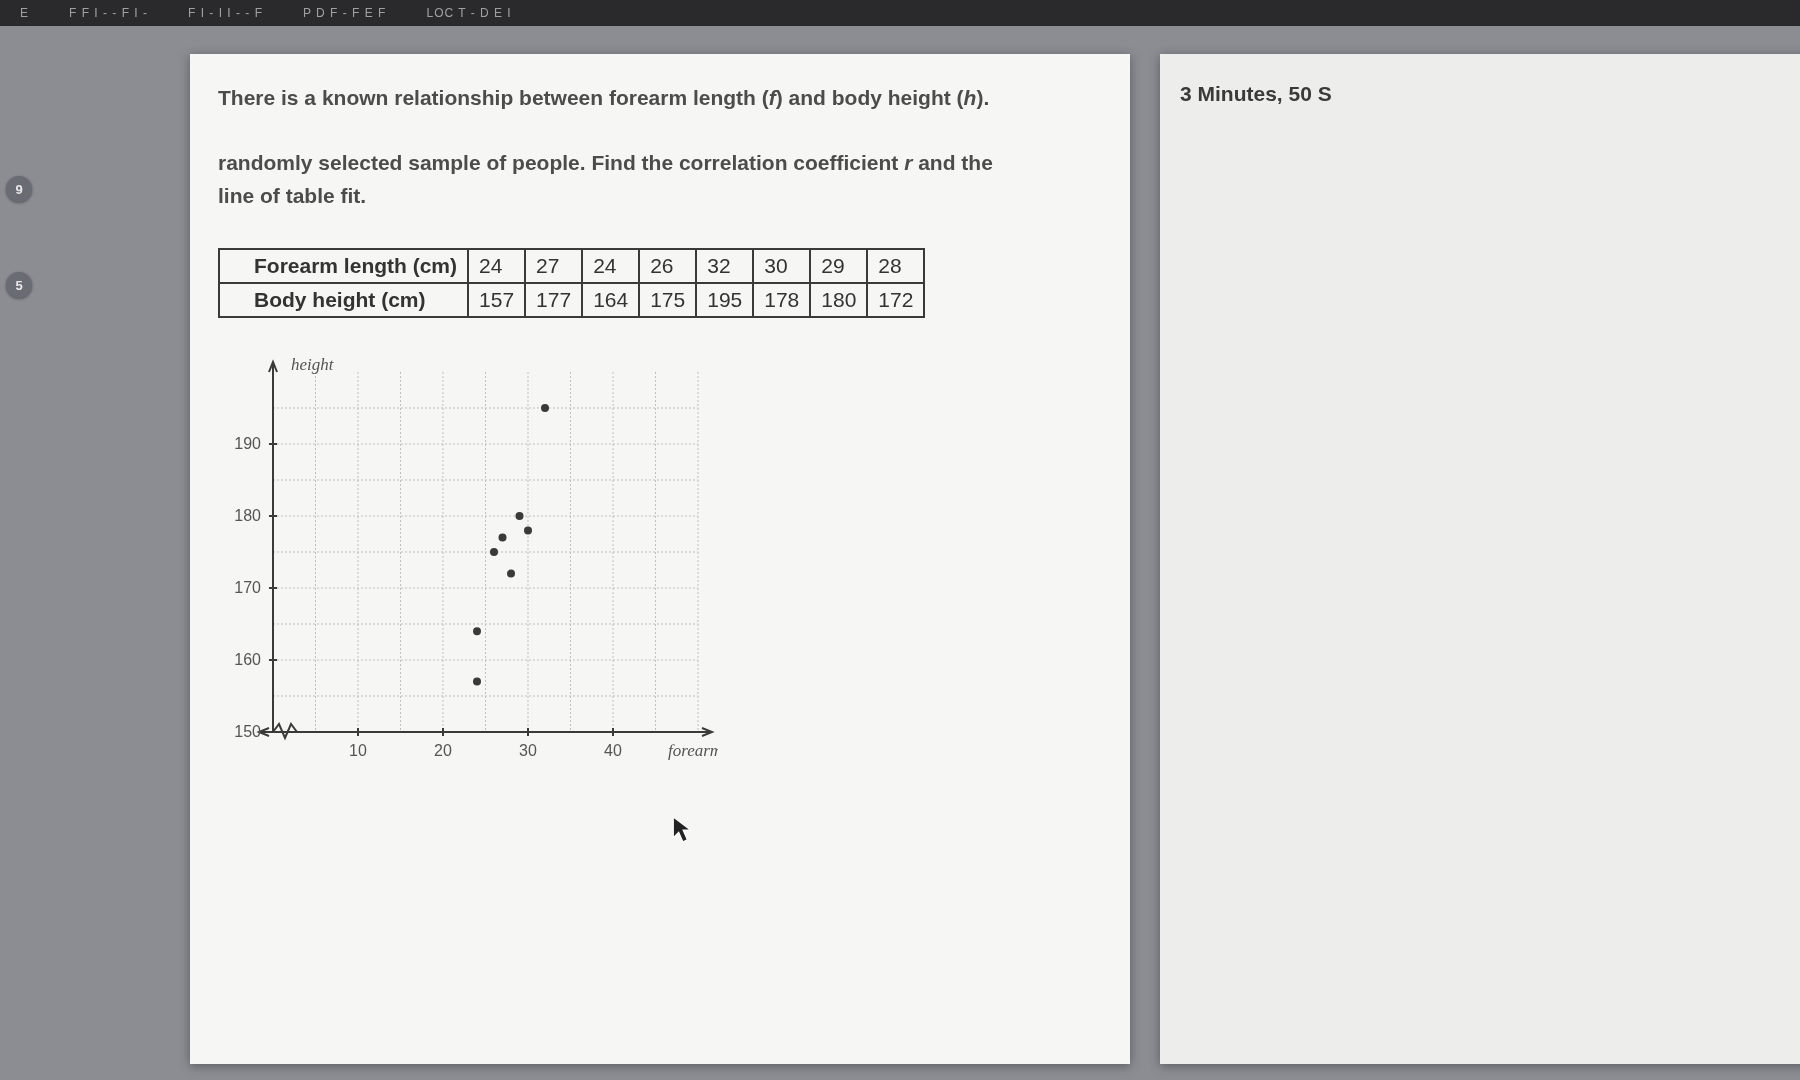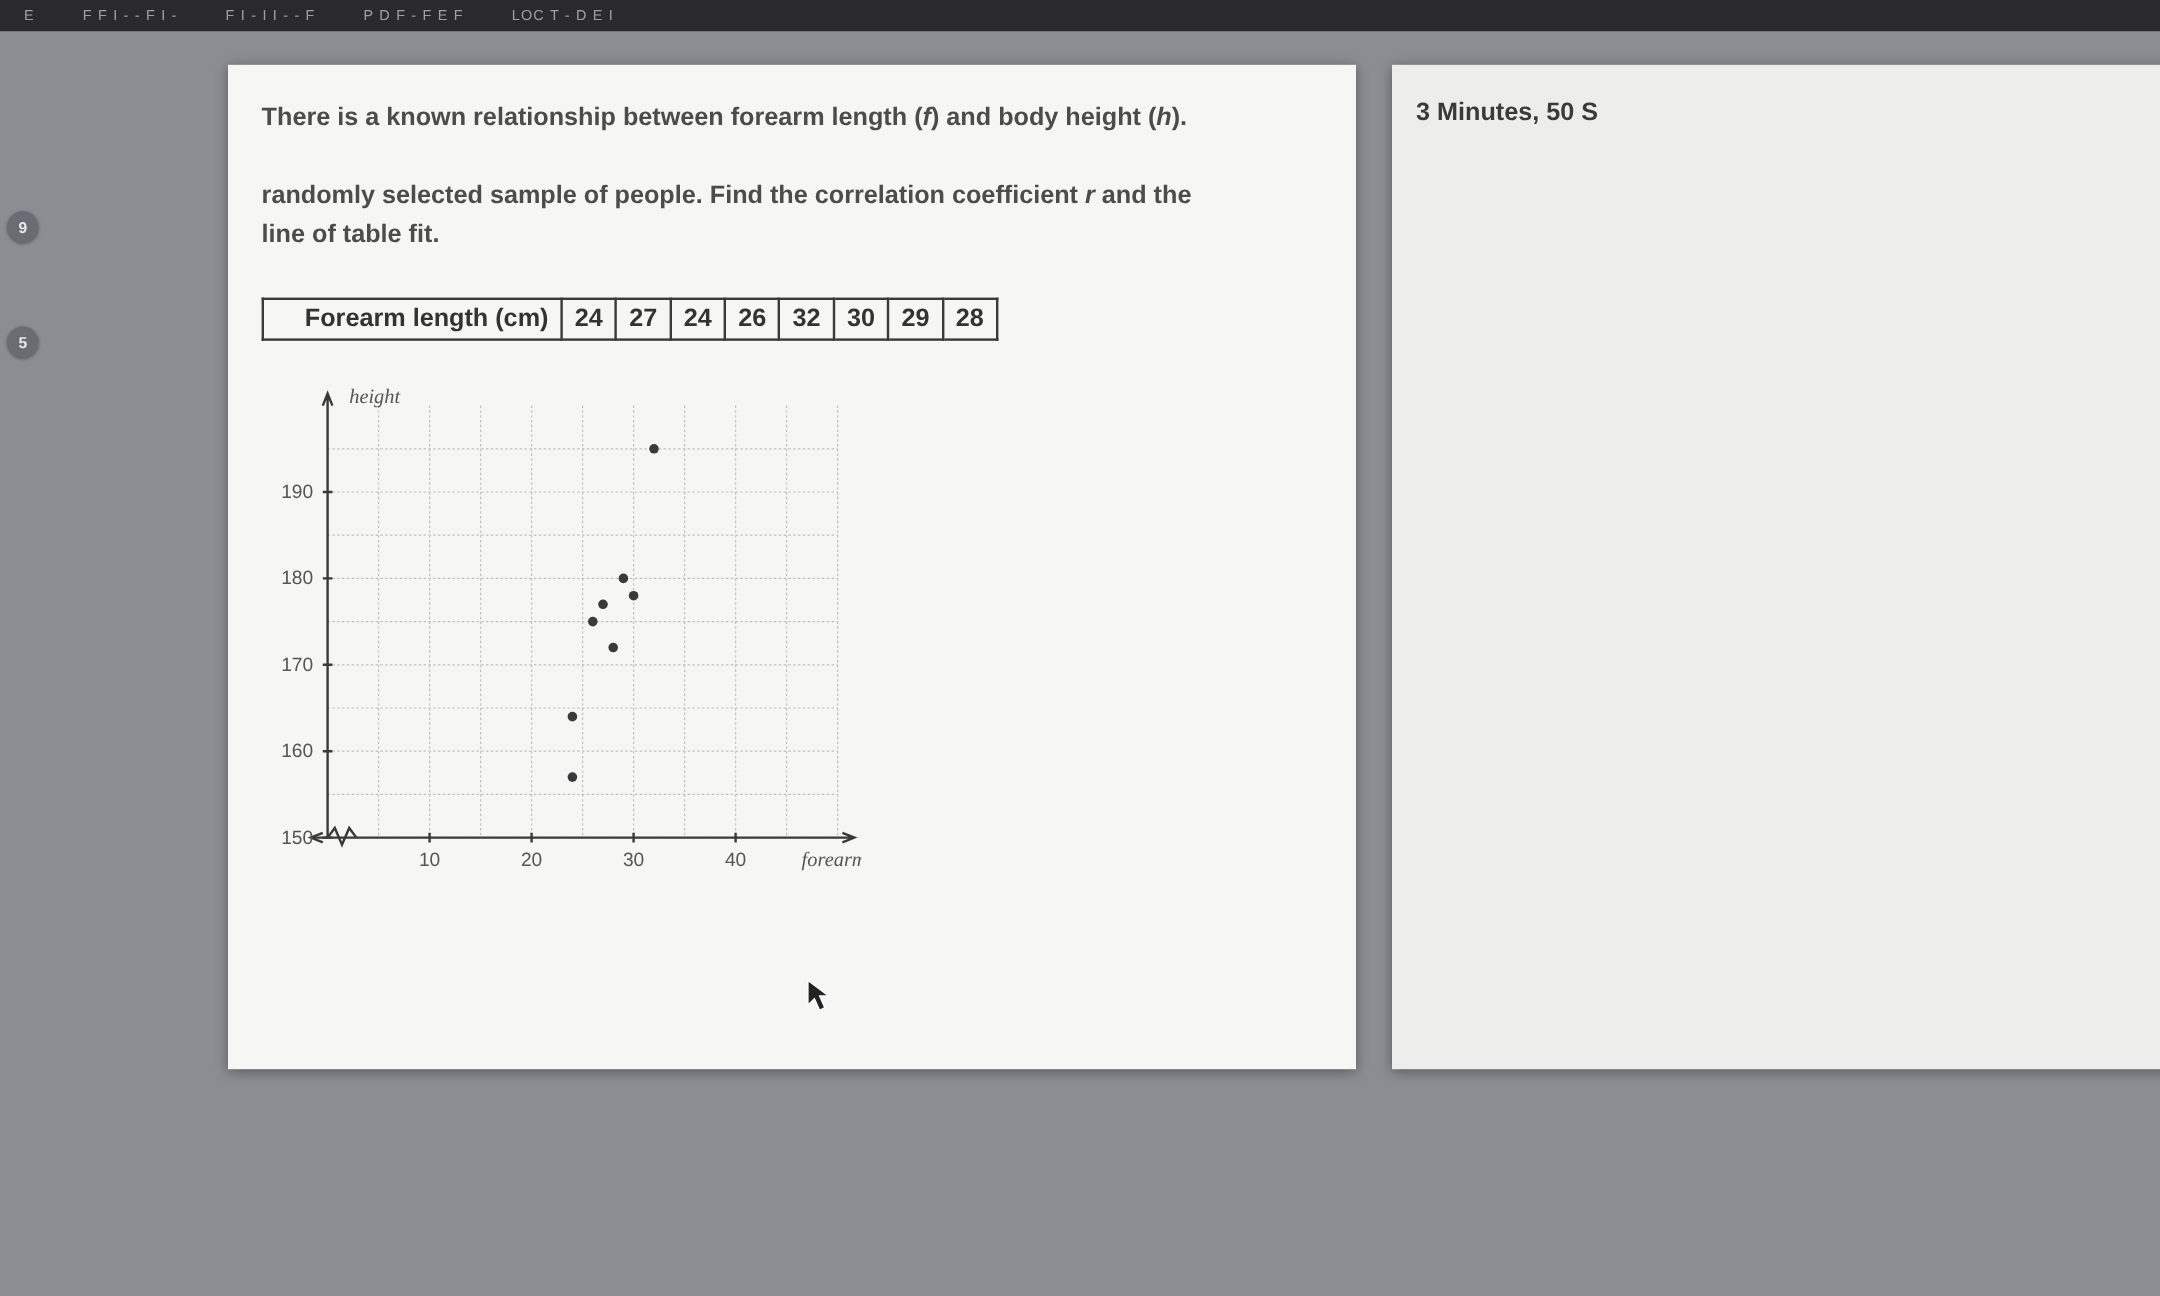--- a/index.html
+++ b/index.html
@@ -36,21 +36,21 @@
   .num-bubble {
     width: 26px; height: 26px; border-radius: 50%;
     background: #6a6c73; color: #e8e8ea;
     font-size: 13px; font-weight: 600;
     display: flex; align-items: center; justify-content: center;
     box-shadow: 0 1px 3px rgba(0,0,0,.4);
   }
   .paper {
     position: absolute;
     left: 190px; top: 28px;
-    width: 940px; height: 837px;
+    width: 940px; height: 1010px;
     background: #f6f6f4;
     box-shadow: 0 2px 10px rgba(0,0,0,.35);
     padding: 28px 30px 20px 28px;
   }
   .paper.shadow2 {
     left: 1160px; background:#ededeb; width: 660px;
     padding: 28px 20px;
   }
   .prompt {
     color: #4c4c4c;
@@ -68,21 +68,21 @@
   table.data {
     margin-top: 36px;
     border-collapse: collapse;
     font-size: 21px;
     color: #333;
   }
   table.data th, table.data td {
     border: 2px solid #3a3a3a;
     padding: 4px 10px;
     text-align: left;
-    font-weight: 700;
+    font-weight: 400;
     background: #f6f6f4;
   }
   table.data th { font-weight: 700; padding-left: 34px; }
   .chart-wrap {
     margin-top: 34px;
     position: relative;
     width: 500px; height: 430px;
   }
   .chart-wrap svg { width: 100%; height: 100%; }
   .axis-label { font-style: italic; font-size: 17px; fill:#555; font-family: cursive, serif; }
@@ -128,20 +128,31 @@
           <tr>
         <th>Forearm length (cm)</th>
         <td>24</td>
         <td>27</td>
         <td>24</td>
         <td>26</td>
         <td>32</td>
         <td>30</td>
         <td>29</td>
         <td>28</td>
+      </tr>
+      <tr>
+        <th>Body height (cm)</th>
+        <td>157</td>
+        <td>177</td>
+        <td>164</td>
+        <td>175</td>
+        <td>195</td>
+        <td>178</td>
+        <td>180</td>
+        <td>172</td>
       </tr>
     </tbody>
       </table>
 
     <div class="chart-wrap">
       <svg viewBox="0 0 500 430">
           <line x1="97.5" y1="20" x2="97.5" y2="380" class="gridline"></line>
           <line x1="140" y1="20" x2="140" y2="380" class="gridline"></line>
           <line x1="182.5" y1="20" x2="182.5" y2="380" class="gridline"></line>
           <line x1="225" y1="20" x2="225" y2="380" class="gridline"></line>

